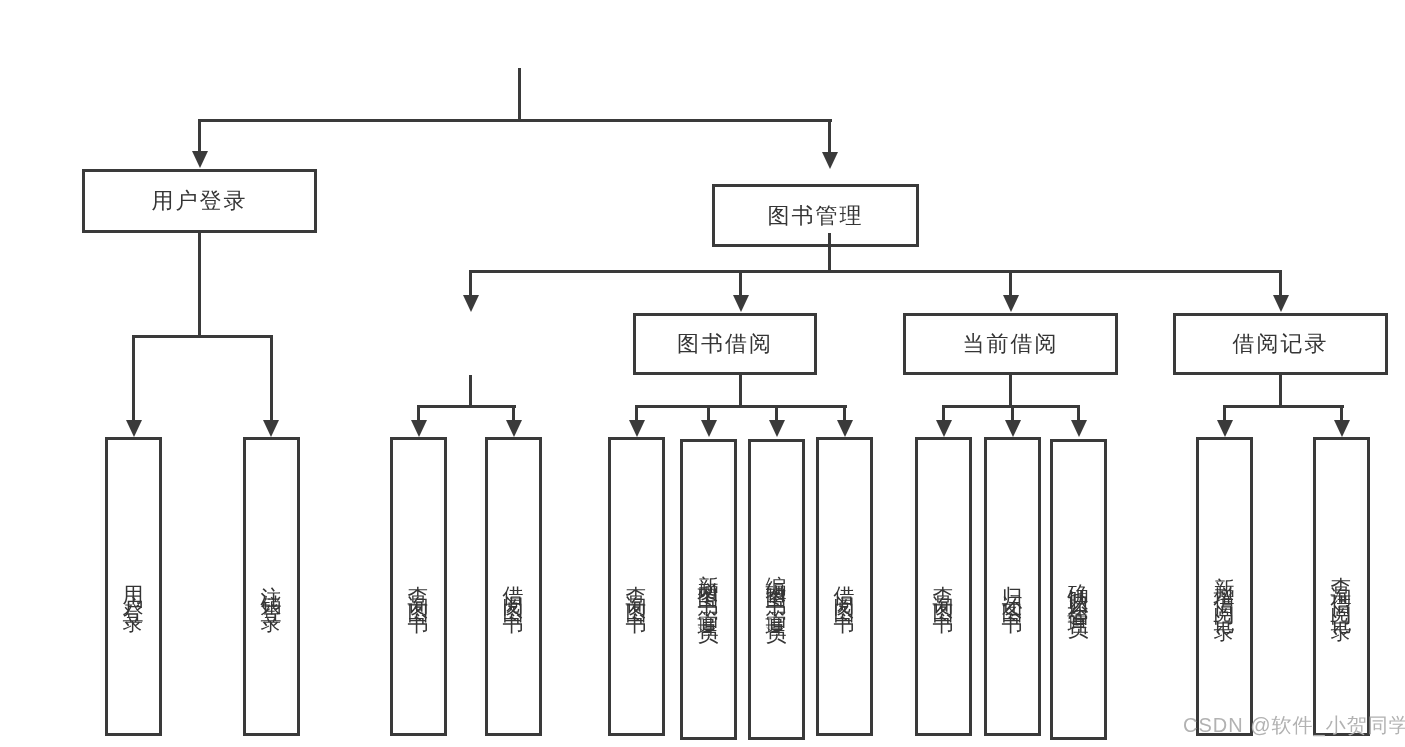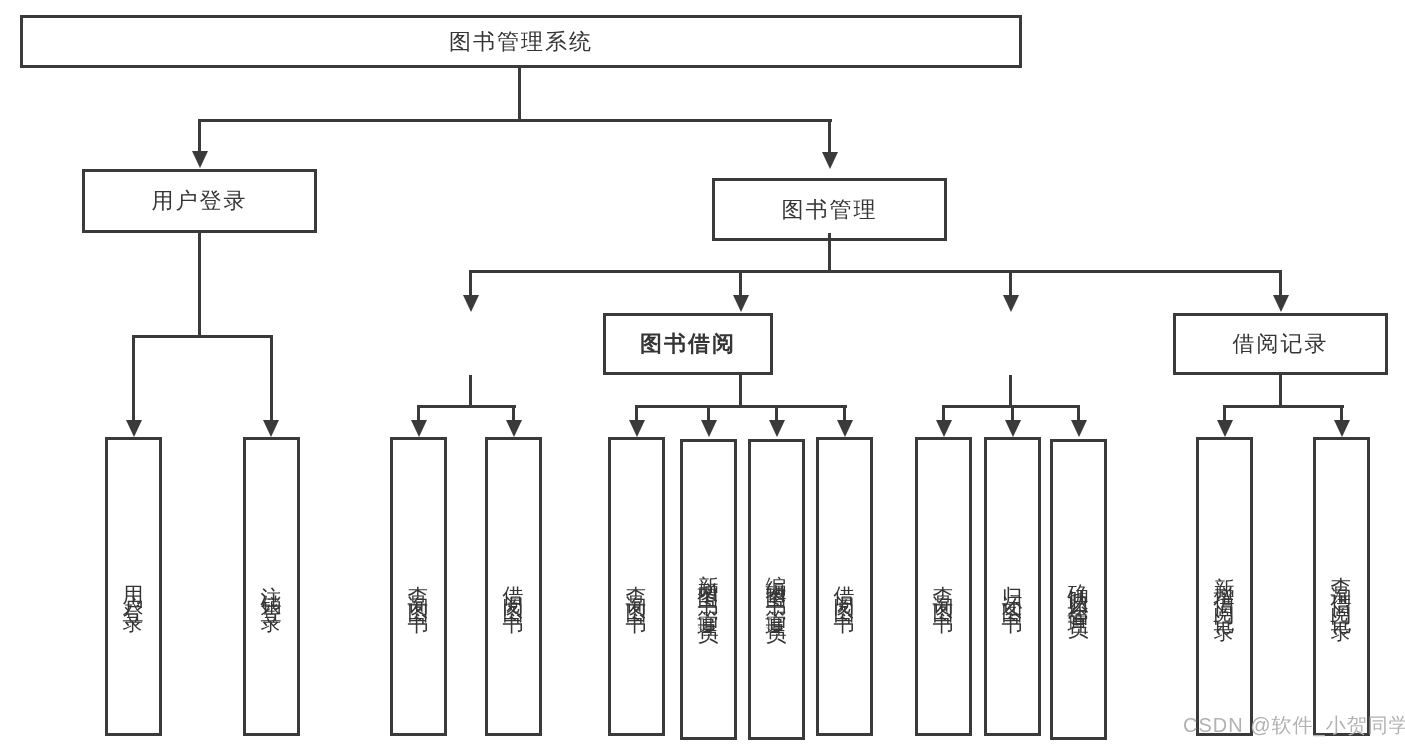--- a/index.html
+++ b/index.html
@@ -67,35 +67,32 @@
     letter-spacing: 1px;
     z-index: 5;
     white-space: nowrap;
   }
 </style>
 </head>
 <body>
 
 <div id="canvas">
 
-  <div class="hbox" style="left:20px; top:15px; width:1002px; height:53px;">
-    <span>图书管理系统</span>
-  </div>
 
   <div class="ln" style="left:518px; top:68px; width:3px; height:54px;"></div>
   <div class="ln" style="left:198px; top:119px; width:634px; height:3px;"></div>
   <div class="ln" style="left:198px; top:119px; width:3px; height:33px;"></div>
   <div class="ah" style="left:192px; top:151px;"></div>
   <div class="ln" style="left:828px; top:119px; width:3px; height:34px;"></div>
   <div class="ah" style="left:822px; top:152px;"></div>
 
   <div class="hbox" style="left:82px; top:169px; width:235px; height:64px;">
     <span>用户登录</span>
   </div>
-  <div class="hbox" style="left:712px; top:178px; width:235px; height:63px;">
+  <div class="hbox" style="left:712px; top:184px; width:207px; height:63px;">
     <span>图书管理</span>
   </div>
 
   <div class="ln" style="left:198px; top:233px; width:3px; height:105px;"></div>
   <div class="ln" style="left:132px; top:335px; width:141px; height:3px;"></div>
   <div class="ln" style="left:132px; top:335px; width:3px; height:85px;"></div>
   <div class="ah" style="left:126px; top:420px;"></div>
   <div class="ln" style="left:270px; top:335px; width:3px; height:85px;"></div>
   <div class="ah" style="left:263px; top:420px;"></div>
 
@@ -103,22 +100,25 @@
   <div class="ln" style="left:469px; top:270px; width:813px; height:3px;"></div>
   <div class="ln" style="left:469px; top:270px; width:3px; height:26px;"></div>
   <div class="ah" style="left:463px; top:295px;"></div>
   <div class="ln" style="left:739px; top:270px; width:3px; height:26px;"></div>
   <div class="ah" style="left:733px; top:295px;"></div>
   <div class="ln" style="left:1009px; top:270px; width:3px; height:26px;"></div>
   <div class="ah" style="left:1003px; top:295px;"></div>
   <div class="ln" style="left:1279px; top:270px; width:3px; height:26px;"></div>
   <div class="ah" style="left:1273px; top:295px;"></div>
 
-  <div class="hbox" style="left:603px; top:313px; width:170px; height:62px;font-weight:bold;">
+  <div class="hbox" style="left:633px; top:313px; width:184px; height:62px;">
     <span>图书借阅</span>
+  </div>
+  <div class="hbox" style="left:903px; top:313px; width:215px; height:62px;">
+    <span>当前借阅</span>
   </div>
   <div class="hbox" style="left:1173px; top:313px; width:215px; height:62px;">
     <span>借阅记录</span>
   </div>
 
   <div class="ln" style="left:469px; top:375px; width:3px; height:33px;"></div>
   <div class="ln" style="left:417px; top:405px; width:99px; height:3px;"></div>
   <div class="ln" style="left:417px; top:405px; width:3px; height:16px;"></div>
   <div class="ah" style="left:411px; top:420px;"></div>
   <div class="ln" style="left:512px; top:405px; width:3px; height:16px;"></div>

